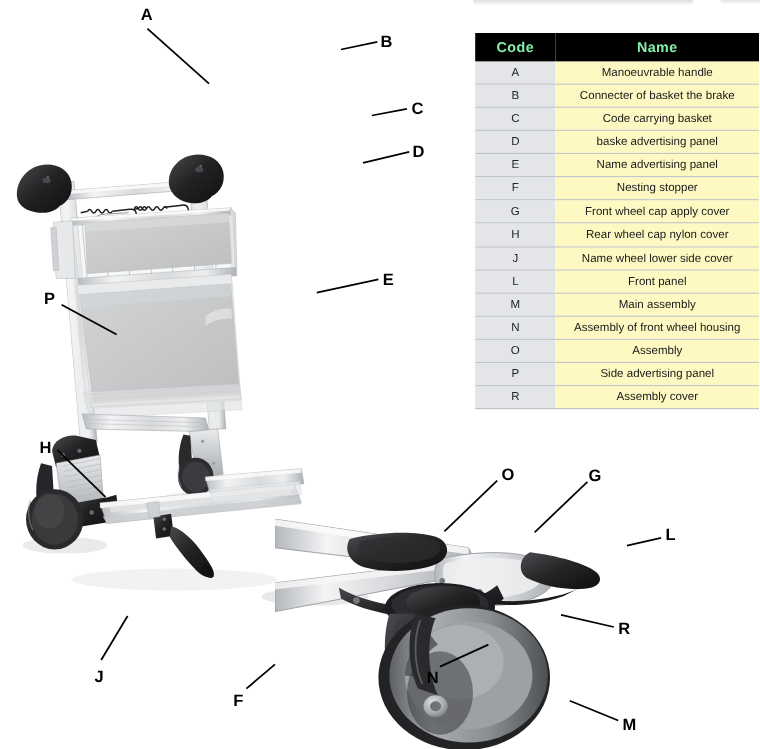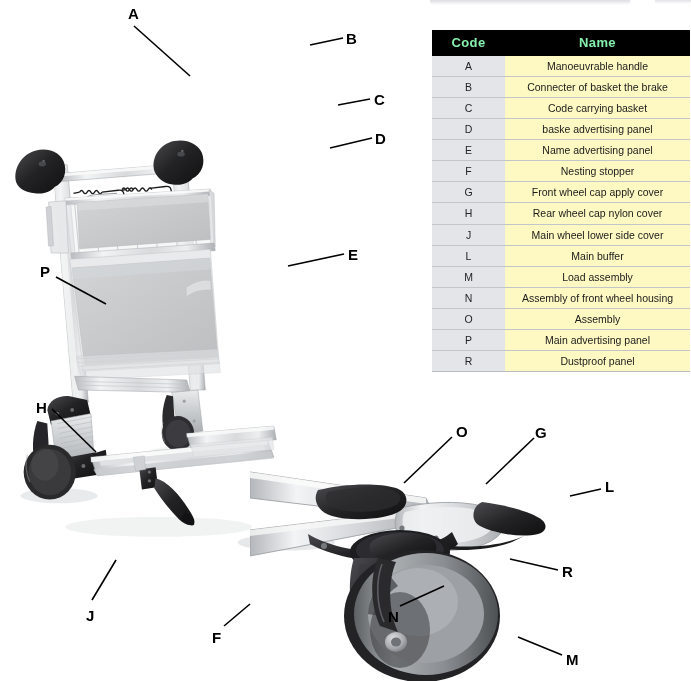--- a/index.html
+++ b/index.html
@@ -441,42 +441,42 @@
         <tr>
           <td class="code-c">G</td>
           <td>Front wheel cap apply cover</td>
         </tr>
         <tr>
           <td class="code-c">H</td>
           <td>Rear wheel cap nylon cover</td>
         </tr>
         <tr>
           <td class="code-c">J</td>
-          <td>Main wheel lower side cover</td>
+          <td>Name wheel lower side cover</td>
         </tr>
         <tr>
           <td class="code-c">L</td>
-          <td>Main buffer</td>
+          <td>Front panel</td>
         </tr>
         <tr>
           <td class="code-c">M</td>
-          <td>Load assembly</td>
+          <td>Main assembly</td>
         </tr>
         <tr>
           <td class="code-c">N</td>
           <td>Assembly of front wheel housing</td>
         </tr>
         <tr>
           <td class="code-c">O</td>
           <td>Assembly</td>
         </tr>
         <tr>
           <td class="code-c">P</td>
-          <td>Main advertising panel</td>
+          <td>Side advertising panel</td>
         </tr>
         <tr>
           <td class="code-c">R</td>
-          <td>Dustproof panel</td>
+          <td>Assembly cover</td>
         </tr>
       </tbody>
   </table>
 
 </div>
 
 </body></html>

